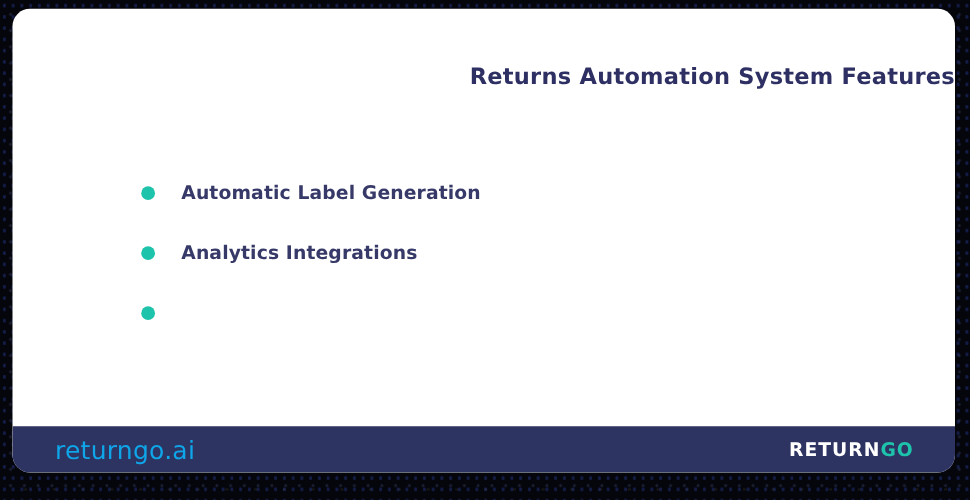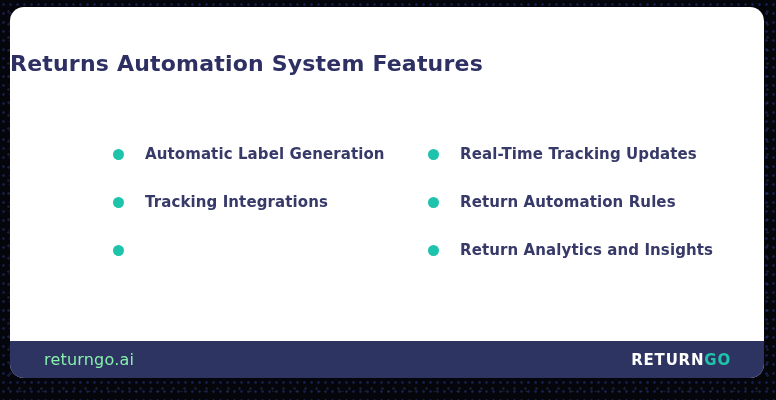--- a/index.html
+++ b/index.html
@@ -27,22 +27,22 @@
     position:absolute;
     left:10px;top:7px;
     width:754px;height:371px;
     background:var(--card-bg);
     border-radius:14px;
     overflow:hidden;
   }
   .title{
     position:absolute;
     top:44px;left:0;right:0;
-    text-align:left;
-    font-size:22px;
+    text-align:right;
+    font-size:18px;
     font-weight:700;
     letter-spacing:.2px;
     color:var(--ink);
   }
   .features{
     position:absolute;
     left:103px;top:135px;
     display:grid;
     grid-template-columns:315px auto;
   }
@@ -74,23 +74,23 @@
     position:absolute;
     left:0;right:0;bottom:0;
     height:37px;
     background:var(--navy);
     display:flex;
     align-items:center;
     justify-content:space-between;
     padding:0 33px 0 34px;
   }
   .site{
-    font-size:16px;
+    font-size:20px;
     font-weight:400;
-    color:#86efac;
+    color:#0ea5e9;
     letter-spacing:.2px;
   }
   .logo{
     font-size:15px;
     font-weight:700;
     letter-spacing:.8px;
     color:#FFFFFF;
     white-space:nowrap;
   }
   .logo .go{
@@ -107,41 +107,27 @@
 
   <div class="features">
 
     <div class="feature-col">
       <div class="item">
         <span class="bullet"></span>
         <span class="item-label">Automatic Label Generation</span>
       </div>
       <div class="item">
         <span class="bullet"></span>
-        <span class="item-label">Tracking Integrations</span>
+        <span class="item-label">Analytics Integrations</span>
       </div>
       <div class="item">
         <span class="bullet"></span>
       </div>
     </div>
 
-    <div class="feature-col">
-      <div class="item">
-        <span class="bullet"></span>
-        <span class="item-label">Real-Time Tracking Updates</span>
-      </div>
-      <div class="item">
-        <span class="bullet"></span>
-        <span class="item-label">Return Automation Rules</span>
-      </div>
-      <div class="item">
-        <span class="bullet"></span>
-        <span class="item-label">Return Analytics and Insights</span>
-      </div>
-    </div>
 
   </div>
 
   <div class="footer">
     <span class="site">returngo.ai</span>
     <span class="logo"><span>RETURN</span><span class="go">GO</span></span>
   </div>
 
 </div>
 

